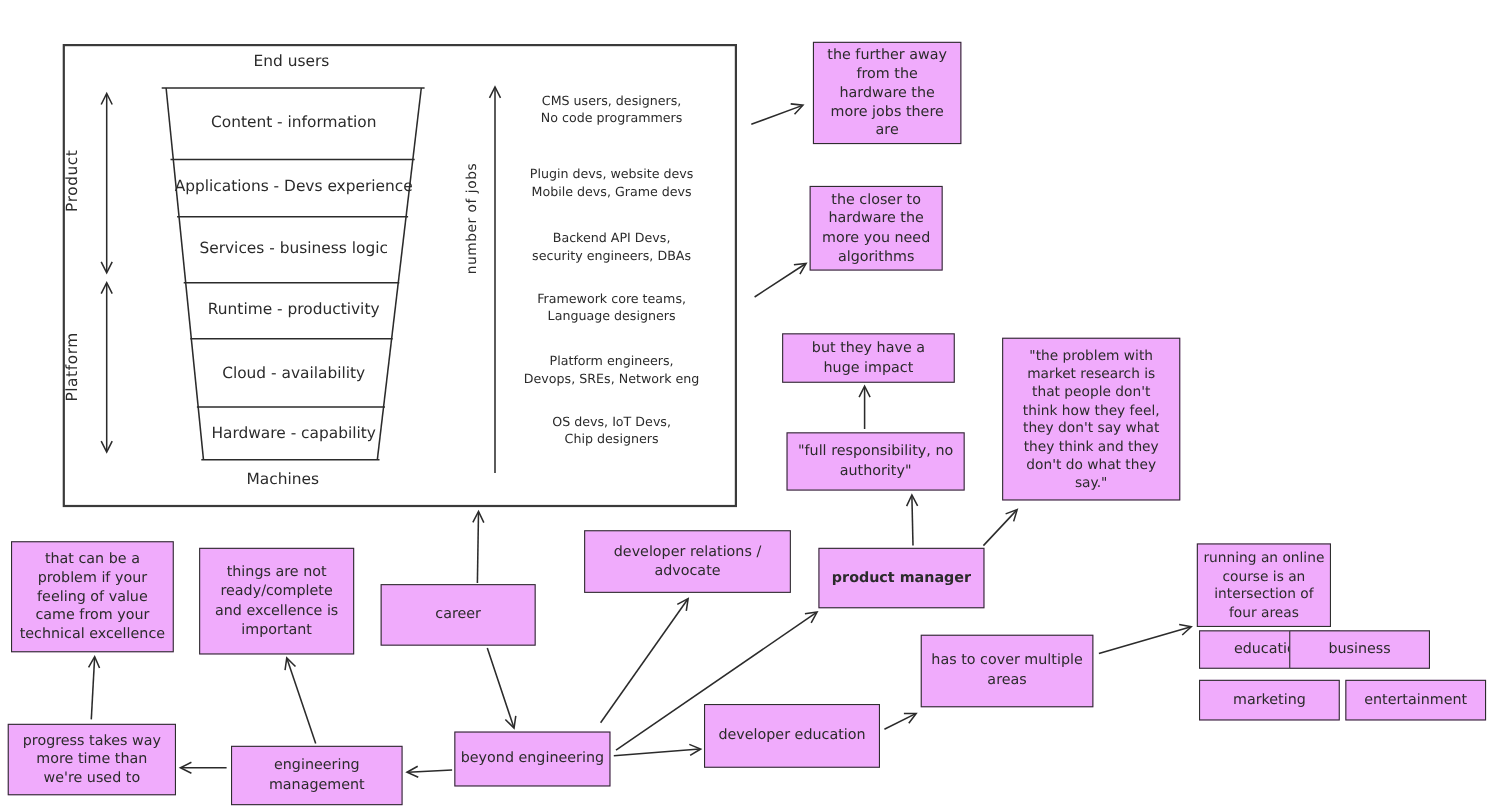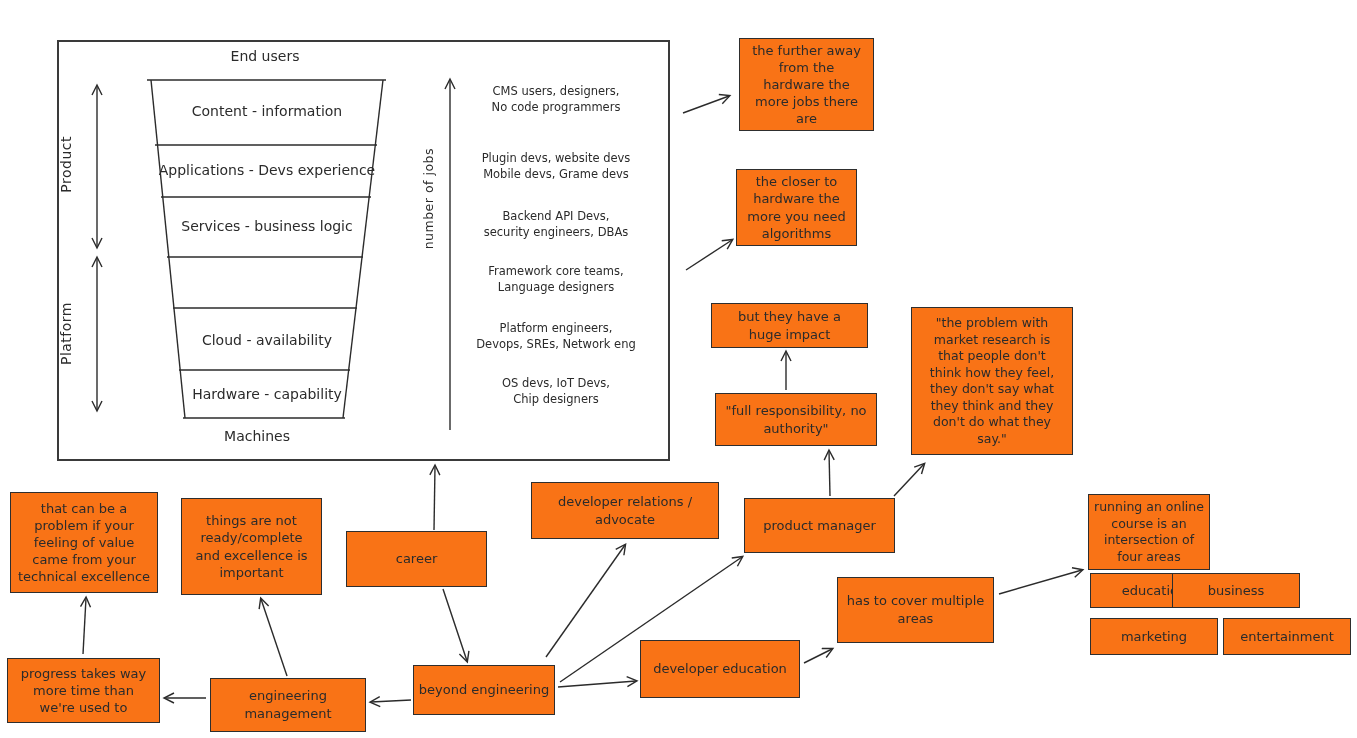--- a/index.html
+++ b/index.html
@@ -16,21 +16,21 @@
     position:absolute;left:57px;top:40px;width:613px;height:421px;
     border:2px solid #3a3a3a;background:transparent;box-sizing:border-box;
   }
   .label{
     position:absolute;display:flex;align-items:center;justify-content:center;
     text-align:center;white-space:pre-line;line-height:1.25;
   }
   .node{
     position:absolute;display:flex;align-items:center;justify-content:center;
     text-align:center;white-space:pre-line;
-    border:1.7px solid #2e2e2e;background:#f97316;box-sizing:border-box;
+    border:1.7px solid #2e2e2e;background:#f0abfc;box-sizing:border-box;
     font-size:13px;line-height:1.35;padding:2px 4px;
   }
   .note{font-size:13px;line-height:1.32;}
   .vlabel{
     position:absolute;writing-mode:vertical-rl;transform:rotate(180deg);
     white-space:nowrap;letter-spacing:0.5px;
   }
   .layer-label{font-size:14px;}
   .jobs{font-size:11.5px;line-height:1.35;}
 </style>
@@ -85,20 +85,21 @@
   <div class="label" style="left:200px;top:48px;width:130px;height:18px;font-size:14px;">End users</div>
   <div class="label" style="left:197px;top:428px;width:120px;height:18px;font-size:14px;">Machines</div>
 
   <div class="vlabel" style="left:58px;top:136px;font-size:14px;">Product</div>
   <div class="vlabel" style="left:58px;top:302px;font-size:14px;">Platform</div>
   <div class="vlabel" style="left:421px;top:148px;font-size:12.5px;">number of jobs</div>
 
   <div class="label layer-label" style="left:127px;top:102px;width:280px;height:20px;">Content - information</div>
   <div class="label layer-label" style="left:127px;top:161px;width:280px;height:20px;">Applications - Devs experience</div>
   <div class="label layer-label" style="left:127px;top:217px;width:280px;height:20px;">Services - business logic</div>
+  <div class="label layer-label" style="left:127px;top:272px;width:280px;height:20px;">Runtime - productivity</div>
   <div class="label layer-label" style="left:127px;top:331px;width:280px;height:20px;">Cloud - availability</div>
   <div class="label layer-label" style="left:127px;top:385px;width:280px;height:20px;">Hardware - capability</div>
 
   <div class="label jobs" style="left:456px;top:151px;width:200px;height:32px;">Plugin devs, website devs
 Mobile devs, Grame devs</div>
   <div class="label jobs" style="left:456px;top:84px;width:200px;height:32px;">CMS users, designers,
 No code programmers</div>
   <div class="label jobs" style="left:456px;top:209px;width:200px;height:32px;">Backend API Devs,
 security engineers, DBAs</div>
   <div class="label jobs" style="left:456px;top:264px;width:200px;height:32px;">Framework core teams,
@@ -123,21 +124,21 @@
   <div class="node note" style="left:715px;top:393px;width:162px;height:53px;">"full responsibility, no
 authority"</div>
   <div class="node note" style="left:911px;top:307px;width:162px;height:148px;font-size:12.5px;">"the problem with
 market research is
 that people don't
 think how they feel,
 they don't say what
 they think and they
 don't do what they
 say."</div>
-  <div class="node" style="left:744px;top:498px;width:151px;height:55px;">product manager</div>
+  <div class="node" style="left:744px;top:498px;width:151px;height:55px;font-weight:bold;">product manager</div>
 
   <div class="node" style="left:346px;top:531px;width:141px;height:56px;">career</div>
   <div class="node" style="left:531px;top:482px;width:188px;height:57px;">developer relations /
 advocate</div>
   <div class="node" style="left:413px;top:665px;width:142px;height:50px;">beyond engineering</div>
 
   <div class="node" style="left:210px;top:678px;width:156px;height:54px;">engineering
 management</div>
   <div class="node note" style="left:7px;top:658px;width:153px;height:65px;">progress takes way
 more time than

